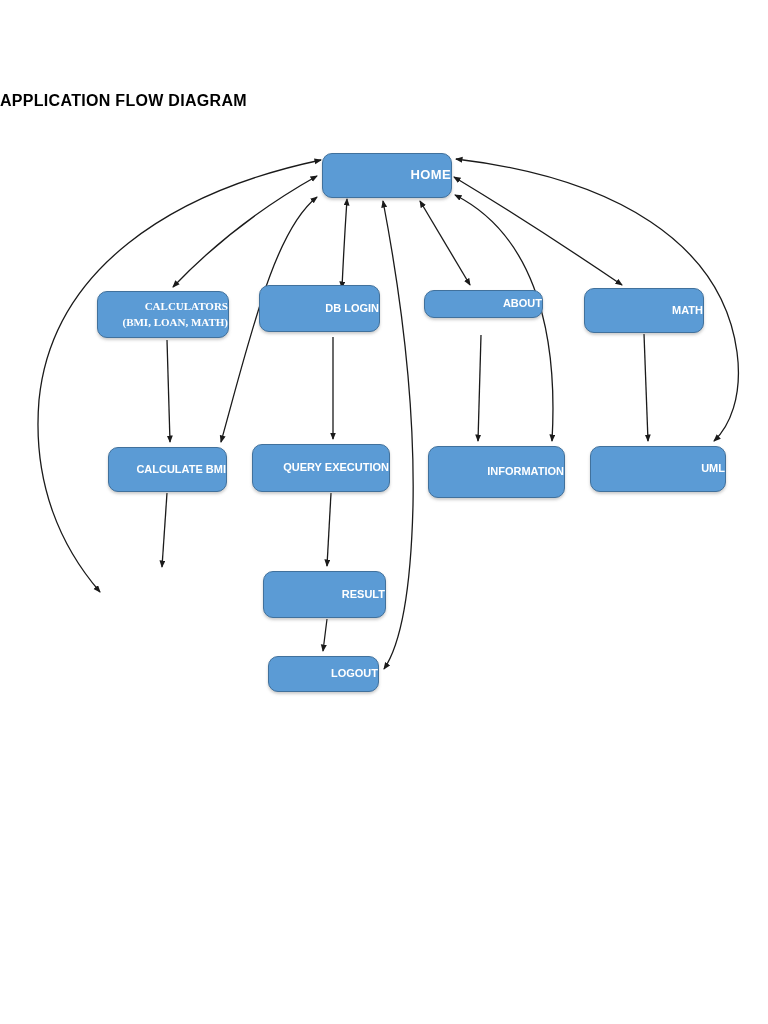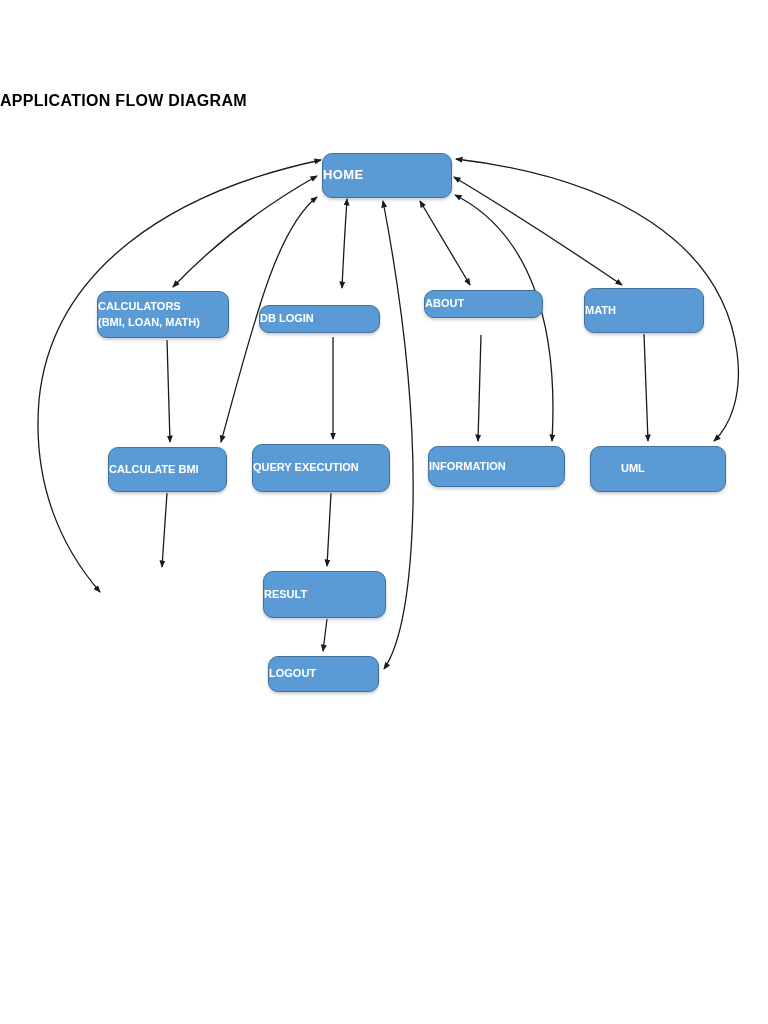--- a/index.html
+++ b/index.html
@@ -17,21 +17,21 @@
     color:var(--title-color,#000000);
   }
   svg.edges-layer{position:absolute;left:0;top:0;width:768px;height:1024px;}
   .edge{fill:none;stroke:var(--arrow-color,#1a1a1a);stroke-width:1.3;}
   .nodes-layer{position:absolute;left:0;top:0;width:768px;height:1024px;}
   .node{
     position:absolute;box-sizing:border-box;
     background:var(--node-fill,#5B9BD5);
     border:1.5px solid var(--node-border,#41719C);
     border-radius:10px;
-    display:flex;flex-direction:column;align-items:flex-start;justify-content:center;
+    display:flex;flex-direction:column;align-items:flex-end;justify-content:center;
     color:var(--node-text,#ffffff);
     font-weight:bold;font-size:11px;line-height:1.45;
     text-align:center;
     box-shadow:0 2px 3px rgba(110,110,110,0.35);
   }
   .node[data-name="node-home"]{font-size:13px;letter-spacing:0.4px;}
 </style>
 </head>
 <body>
 
@@ -62,40 +62,40 @@
       <path d="M 331,493 L 327,566" class="edge" data-name="edge-query-execution-result" marker-end="url(#ah-end)"></path>
       <path d="M 327,619 L 323,651" class="edge" data-name="edge-result-logout" marker-end="url(#ah-end)"></path>
       <path d="M 481,335 L 478,441" class="edge" data-name="edge-about-information" marker-end="url(#ah-end)"></path>
       <path d="M 644,334 L 648,441" class="edge" data-name="edge-help-uml" marker-end="url(#ah-end)"></path>
     </svg>
 
   <div class="nodes-layer" data-name="nodes-layer">
       <div class="node" data-name="node-home" style="left: 322px; top: 153px; width: 130px; height: 45px;">
         <div data-name="node-label">HOME</div>
       </div>
-      <div class="node" data-name="node-calculators" style="left: 97px; top: 291px; width: 132px; height: 47px;">
+      <div class="node" data-name="node-calculators" style="left: 97px; top: 291px; width: 132px; height: 47px; font-family: Liberation Serif, serif;">
         <div data-name="node-label">CALCULATORS</div>
         <div data-name="node-label">(BMI, LOAN, MATH)</div>
       </div>
-      <div class="node" data-name="node-db-login" style="left: 259px; top: 305px; width: 121px; height: 28px;">
+      <div class="node" data-name="node-db-login" style="left: 259px; top: 285px; width: 121px; height: 47px;">
         <div data-name="node-label">DB LOGIN</div>
       </div>
       <div class="node" data-name="node-about" style="left: 424px; top: 290px; width: 119px; height: 28px;">
         <div data-name="node-label">ABOUT</div>
       </div>
       <div class="node" data-name="node-help" style="left: 584px; top: 288px; width: 120px; height: 45px;">
         <div data-name="node-label">MATH</div>
       </div>
       <div class="node" data-name="node-calculate-bmi" style="left: 108px; top: 447px; width: 119px; height: 45px;">
         <div data-name="node-label">CALCULATE BMI</div>
       </div>
       <div class="node" data-name="node-query-execution" style="left: 252px; top: 444px; width: 138px; height: 48px;">
         <div data-name="node-label">QUERY EXECUTION</div>
       </div>
-      <div class="node" data-name="node-information" style="left: 428px; top: 446px; width: 137px; height: 41px;">
+      <div class="node" data-name="node-information" style="left: 428px; top: 446px; width: 137px; height: 52px;">
         <div data-name="node-label">INFORMATION</div>
       </div>
       <div class="node" data-name="node-uml" style="left: 590px; top: 446px; width: 136px; height: 46px; padding-left: 30px;">
         <div data-name="node-label">UML</div>
       </div>
       <div class="node" data-name="node-result" style="left: 263px; top: 571px; width: 123px; height: 47px;">
         <div data-name="node-label">RESULT</div>
       </div>
       <div class="node" data-name="node-logout" style="left: 268px; top: 656px; width: 111px; height: 36px;">
         <div data-name="node-label">LOGOUT</div>

